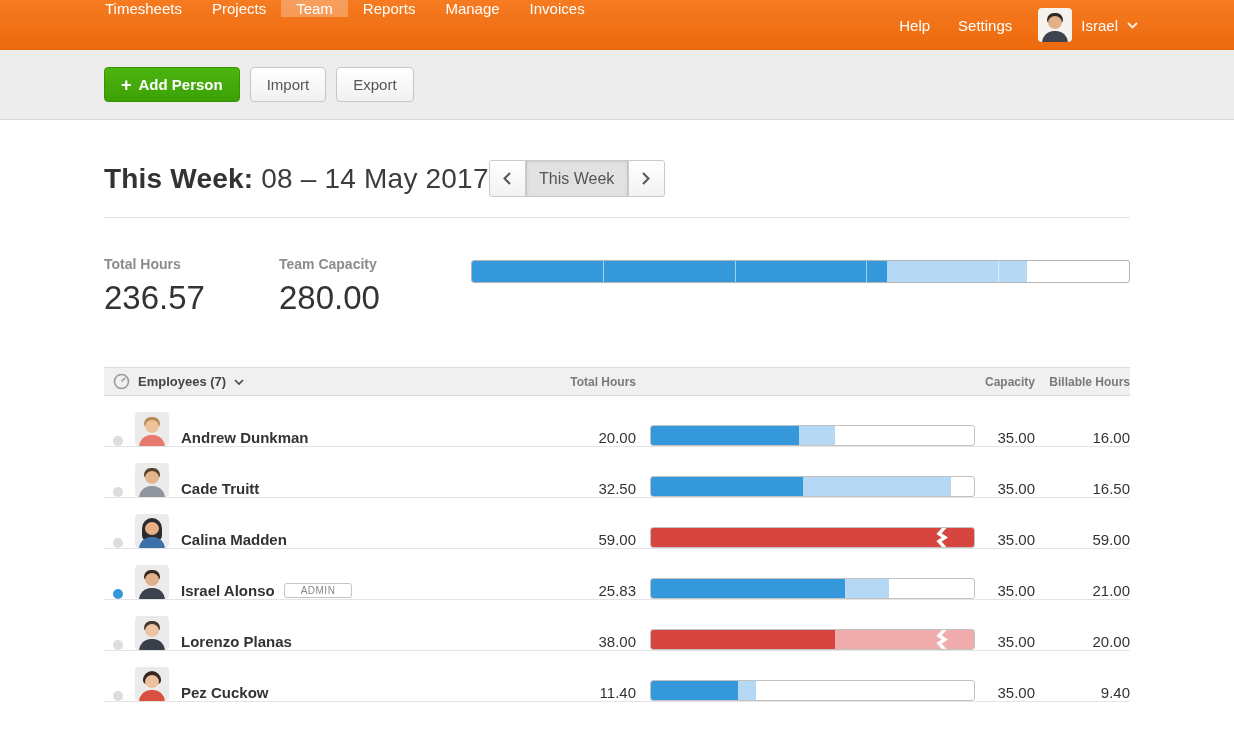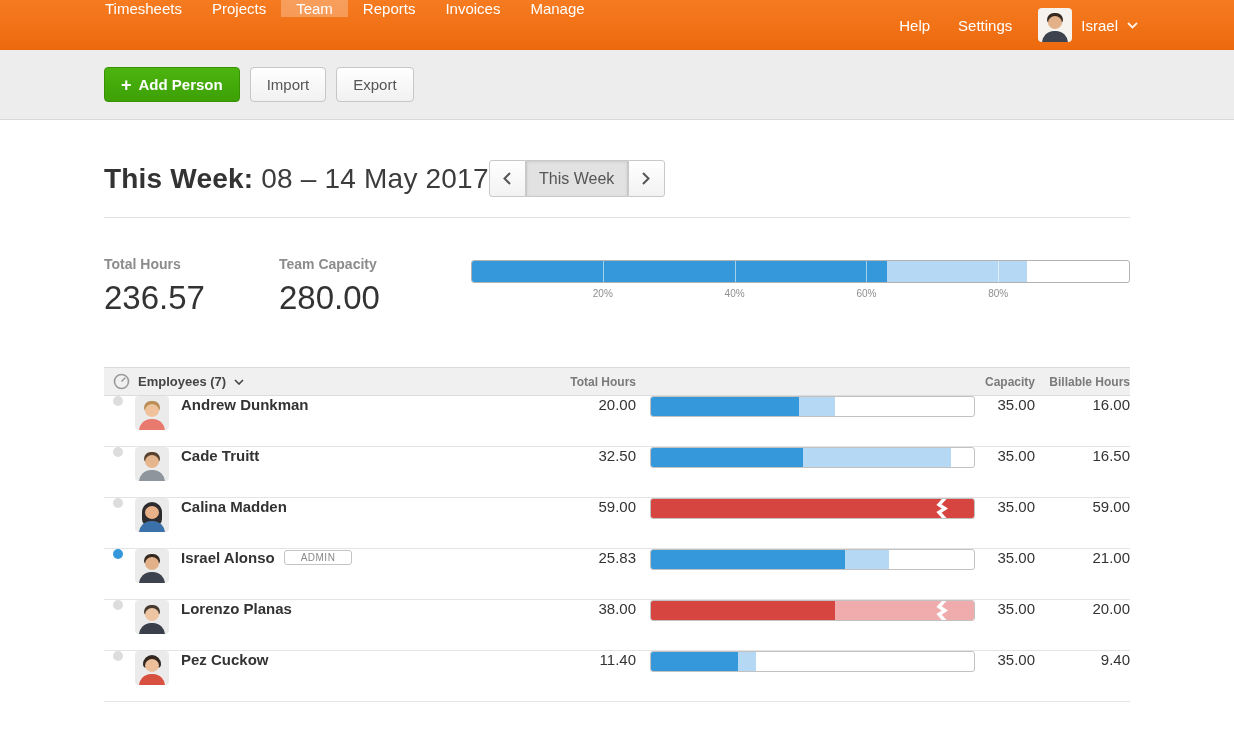--- a/index.html
+++ b/index.html
@@ -100,21 +100,21 @@
     border-top: 1px solid #dcdcdc; border-bottom: 1px solid #dcdcdc;
     display: flex; align-items: center; font-size: 12px; font-weight: bold; color: #7a7a7a;
   }
   .th-left { flex: 1; display: flex; align-items: center; padding-left: 9px; gap: 8px; }
   .th-employees { font-size: 13px; color: #444; cursor: pointer; }
   .th-total { width: 80px; text-align: right; }
   .th-bar { width: 339px; }
   .th-capacity { width: 60px; text-align: right; }
   .th-billable { width: 95px; text-align: right; }
 
-  .row { display: flex; align-items: flex-start; height: 51px; border-bottom: 1px solid #e4e4e4; font-size: 15px; }
+  .row { display: flex; align-items: flex-end; height: 51px; border-bottom: 1px solid #e4e4e4; font-size: 15px; }
   .dot { width: 10px; height: 10px; border-radius: 50%; background: #ddd; margin: 0 12px 0 9px; flex: none; }
   .dot.current { background: #3598db; }
   .name-wrap { flex: 1; display: flex; align-items: center; gap: 9px; padding-left: 12px; min-width: 0; }
   .name { font-weight: bold; color: #333; text-decoration: none; cursor: pointer; }
   .badge {
     font-size: 10px; color: #888; border: 1px solid #c4c4c4; border-radius: 3px;
     padding: 2px 16px 1px; letter-spacing: 0.5px; line-height: 1;
   }
   .cell { text-align: right; color: #333; }
   .cell.total { width: 80px; }
@@ -131,22 +131,22 @@
 </style>
 </head>
 <body>
 
 <header class="topnav">
   <nav class="nav-left" id="nav-items">
       <a class="nav-item">Timesheets</a>
       <a class="nav-item">Projects</a>
       <a class="nav-item active">Team</a>
       <a class="nav-item">Reports</a>
+      <a class="nav-item">Manage</a>
       <a class="nav-item">Invoices</a>
-      <a class="nav-item">Manage</a>
     </nav>
   <div class="nav-right">
     <a class="nav-link">Help</a>
     <a class="nav-link">Settings</a>
     <div class="nav-user">
       <span class="avatar nav-avatar hair-short" id="nav-avatar">
         <span class="av-hair" style="background: rgb(53, 41, 31);"></span>
           <span class="av-head" style="background: rgb(227, 177, 137);"></span>
           <span class="av-body" style="background: rgb(61, 67, 78);"></span>
       </span>
@@ -205,26 +205,20 @@
       <div class="cap-bar">
         <div class="seg" id="sum-seg1" style="width: 63.2%; background: rgb(53, 152, 219);"></div>
         <div class="seg" id="sum-seg2" style="width: 21.3%; background: rgb(181, 216, 244);"></div>
         <div id="sum-ticks">
             <div class="cap-tick" style="left: 20%;"></div>
             <div class="cap-tick" style="left: 40%;"></div>
             <div class="cap-tick" style="left: 60%;"></div>
             <div class="cap-tick" style="left: 80%;"></div>
           </div>
       </div>
-      <div class="tick-labels" id="tick-labels">
-          <span class="tick-label" style="left: 20%;">20%</span>
-          <span class="tick-label" style="left: 40%;">40%</span>
-          <span class="tick-label" style="left: 60%;">60%</span>
-          <span class="tick-label" style="left: 80%;">80%</span>
-        </div>
     </div>
   </div>
 
   <section class="table">
     <div class="thead">
       <div class="th-left">
         <svg width="17" height="17" viewBox="0 0 17 17">
             <circle cx="8.5" cy="8.5" r="7" fill="none" stroke="#9a9a9a" stroke-width="1.6"></circle>
             <line x1="8.5" y1="8.5" x2="12.3" y2="4.7" stroke="#9a9a9a" stroke-width="1.6"></line>
           </svg>

